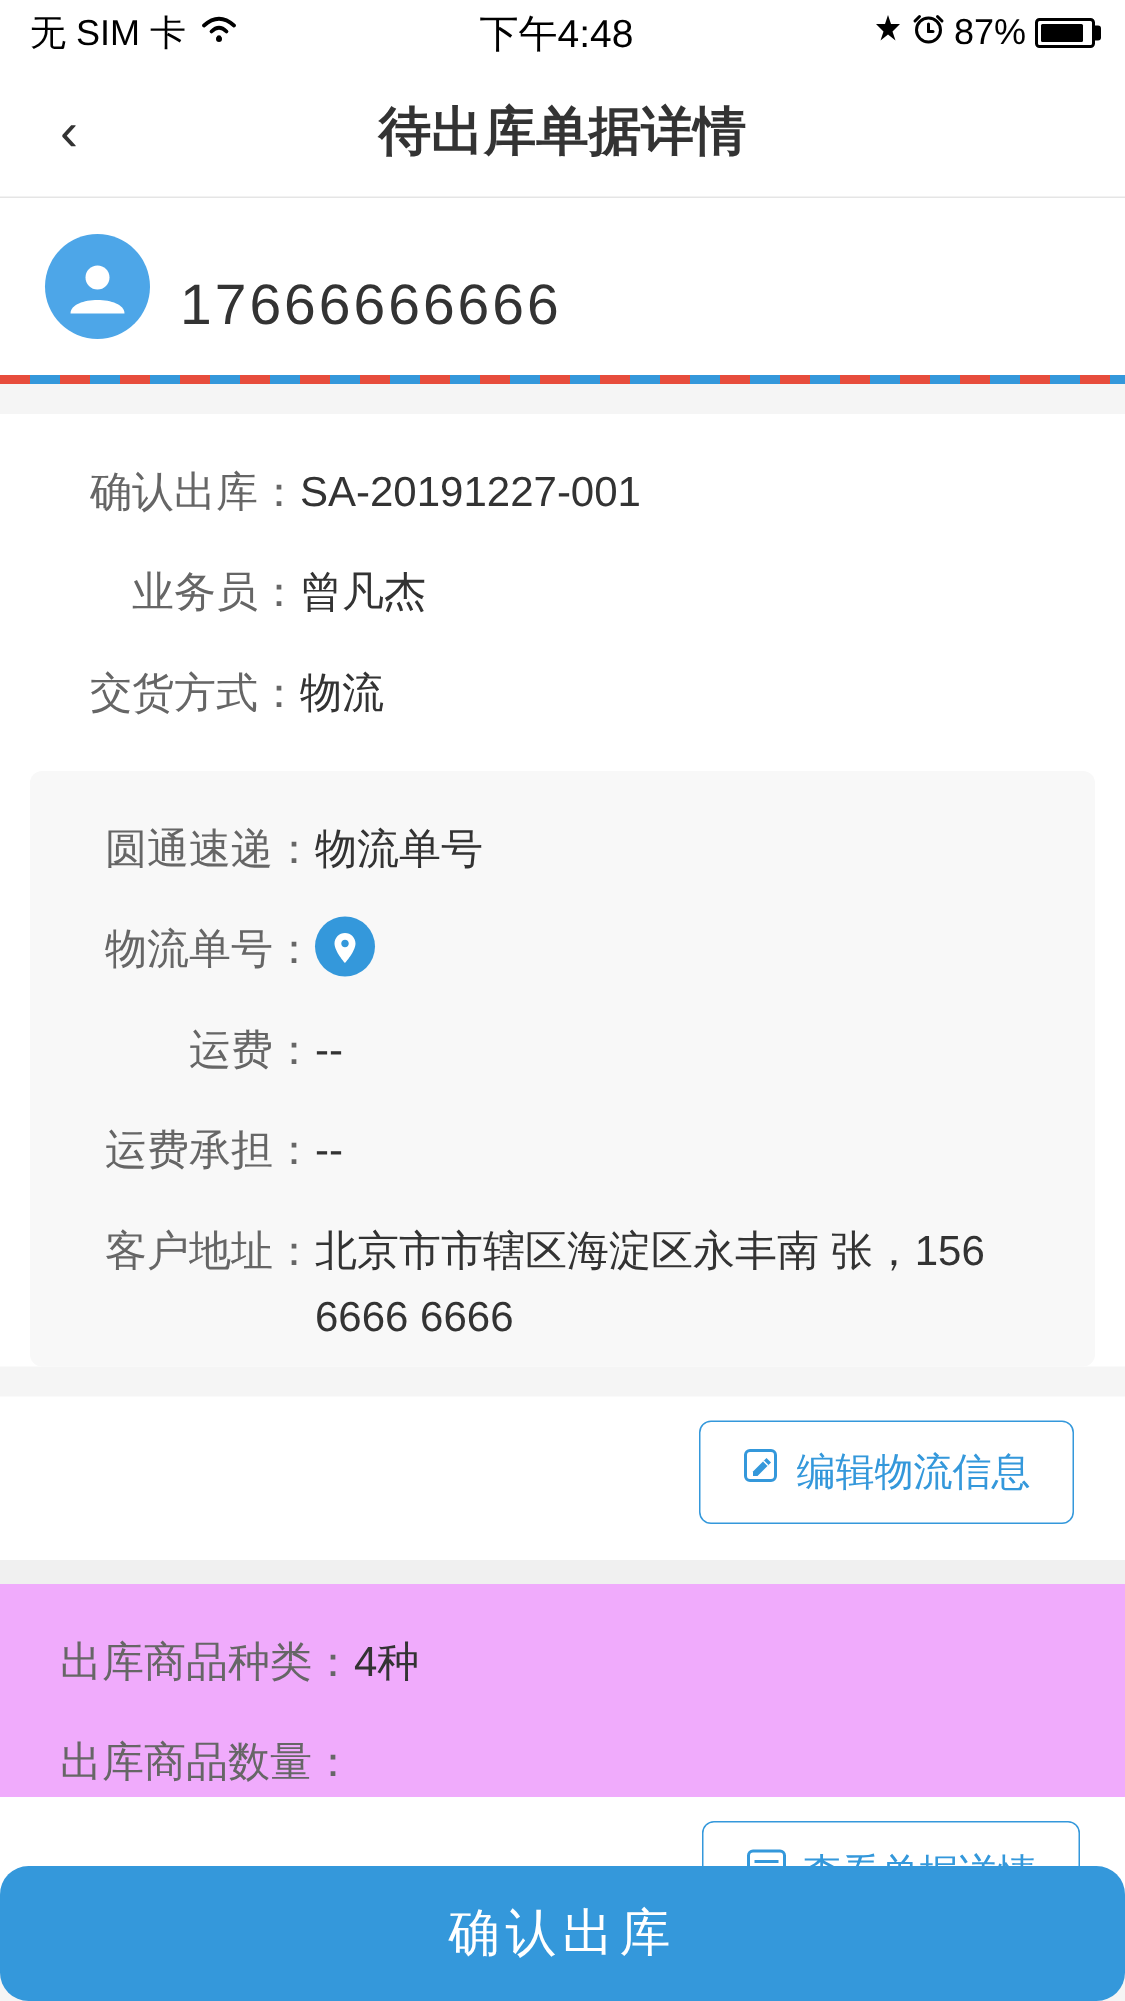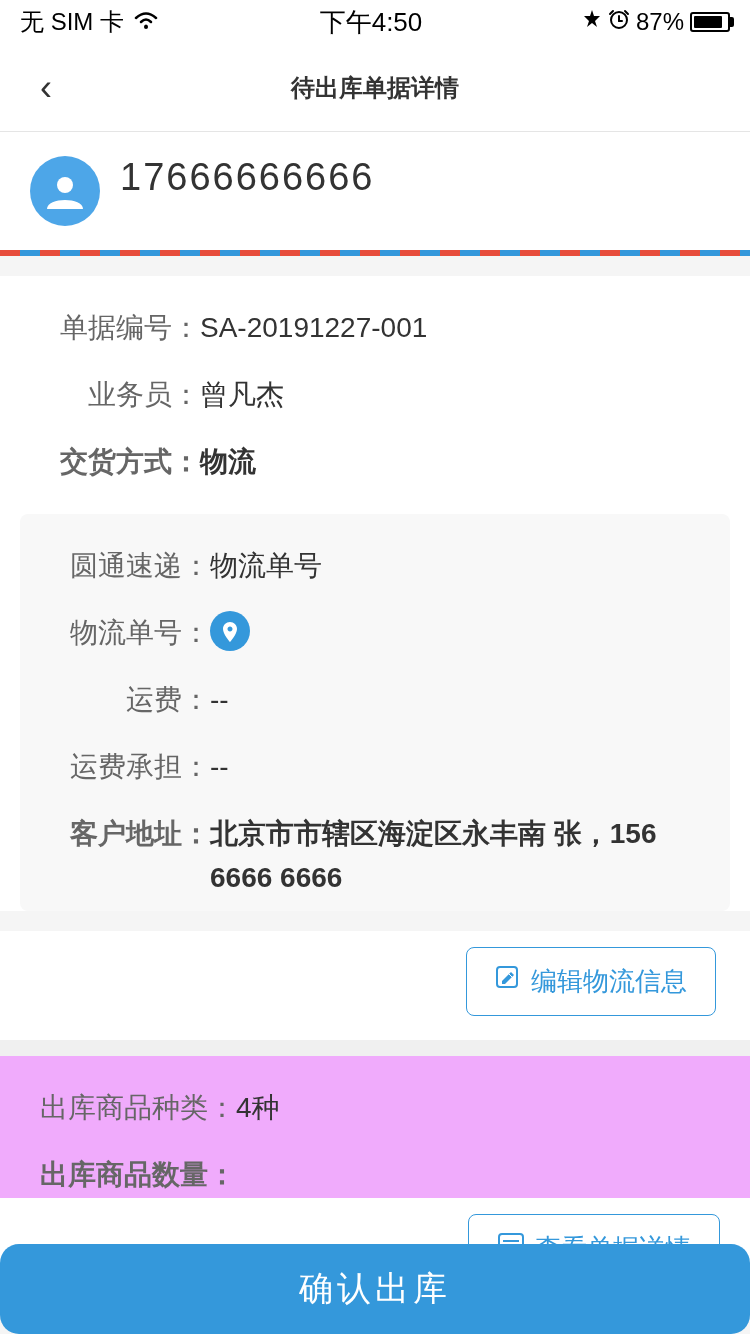--- a/index.html
+++ b/index.html
@@ -68,21 +68,21 @@
     .nav-back {
       font-size: 36px;
       color: #333;
       cursor: pointer;
       padding: 10px;
     }
     .nav-title {
       position: absolute;
       left: 50%;
       transform: translateX(-50%);
-      font-size: 24px;
+      font-size: 35px;
       font-weight: 600;
       color: #333;
     }
 
     
     .dashed-divider {
       height: 6px;
       background: repeating-linear-gradient(
         90deg,
         #e74c3c 0px, #e74c3c 20px,
@@ -91,21 +91,21 @@
         #3498db 60px, #3498db 80px
       );
       margin: 0;
     }
 
     
     .customer-header {
       background: #fff;
       padding: 24px 30px;
       display: flex;
-      align-items: flex-start;
+      align-items: flex-end;
       gap: 20px;
     }
     .avatar {
       width: 70px;
       height: 70px;
       background: #4da6e8;
       border-radius: 50%;
       display: flex;
       align-items: center;
       justify-content: center;
@@ -125,21 +125,21 @@
       padding: 30px 40px;
     }
 
     .info-row {
       display: flex;
       align-items: flex-start;
       margin-bottom: 22px;
       font-size: 28px;
       line-height: 1.6;
     }
-    .info-row:last-child { margin-bottom: 0; font-weight: bold; }
+    .info-row:last-child { margin-bottom: 0; }
     .info-label {
       color: #666;
       min-width: 160px;
       text-align: right;
       flex-shrink: 0;
     }
     .info-value {
       color: #333;
       flex: 1;
       display: flex;
@@ -260,21 +260,21 @@
       <span>无 SIM 卡</span>
       <span>
         <svg width="28" height="20" viewBox="0 0 28 20">
           <path d="M14 16 Q14 16 14 16" stroke="#000" stroke-width="3" fill="none" stroke-linecap="round"></path>
           <path d="M9 12 Q14 7 19 12" stroke="#000" stroke-width="2.5" fill="none" stroke-linecap="round"></path>
           <path d="M4 8 Q14 -1 24 8" stroke="#000" stroke-width="2.5" fill="none" stroke-linecap="round"></path>
           <circle cx="14" cy="17" r="2" fill="#000"></circle>
         </svg>
       </span>
     </div>
-    <div class="status-center">下午4:50</div>
+    <div class="status-center">下午4:48</div>
     <div class="status-right">
       <span>
         <svg width="20" height="22" viewBox="0 0 20 22">
             <path d="M10 2 L12 8 L18 8 L13 13 L15 19 L10 15 L5 19 L7 13 L2 8 L8 8 Z" fill="#000" stroke="none"></path>
           </svg>
       </span>
       <span>
         <svg width="22" height="22" viewBox="0 0 22 22">
           <circle cx="11" cy="12" r="8" stroke="#000" stroke-width="2" fill="none"></circle>
           <line x1="11" y1="8" x2="11" y2="13" stroke="#000" stroke-width="2" stroke-linecap="round"></line>
@@ -302,21 +302,21 @@
         <path d="M4 40 C4 28 40 28 40 40" fill="white"></path>
       </svg>
     </div>
     <span class="customer-phone">17666666666</span>
   </div>
 
   <div class="dashed-divider"></div>
 
   <div class="section">
     <div class="info-row">
-      <span class="info-label">单据编号：</span>
+      <span class="info-label">确认出库：</span>
       <span class="info-value">SA-20191227-001</span>
     </div>
     <div class="info-row">
       <span class="info-label">业务员：</span>
       <span class="info-value">曾凡杰</span>
     </div>
     <div class="info-row">
       <span class="info-label">交货方式：</span>
       <span class="info-value">物流</span>
     </div>

